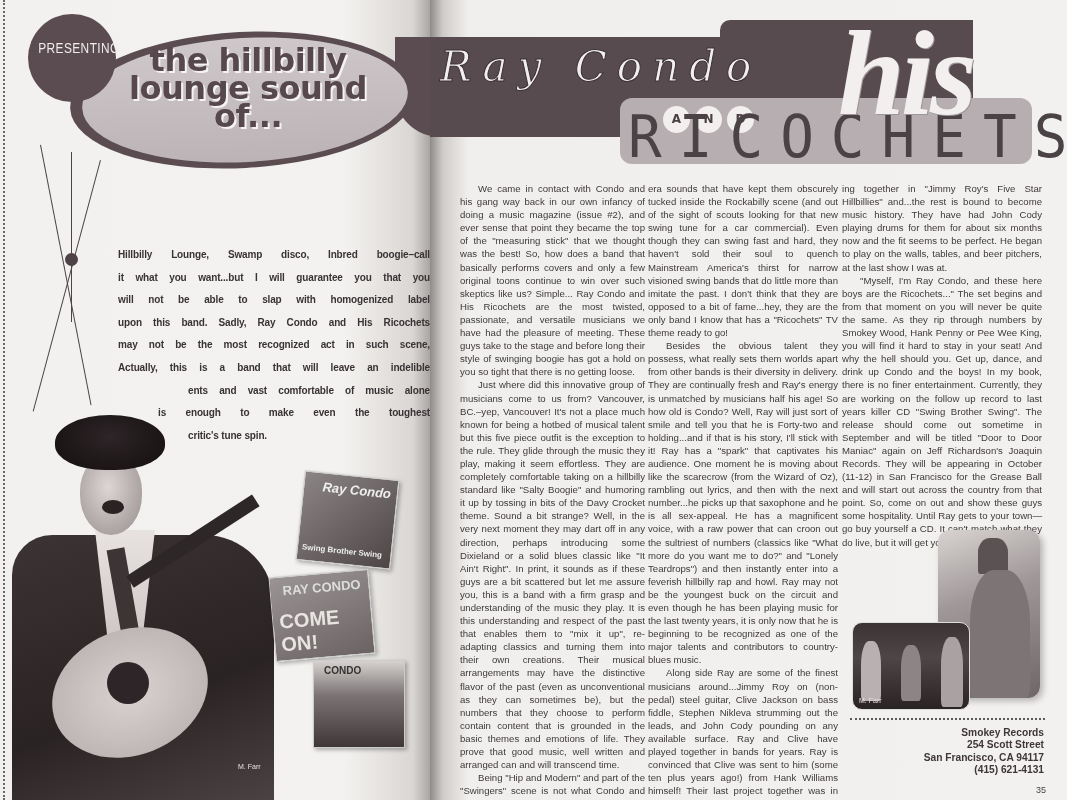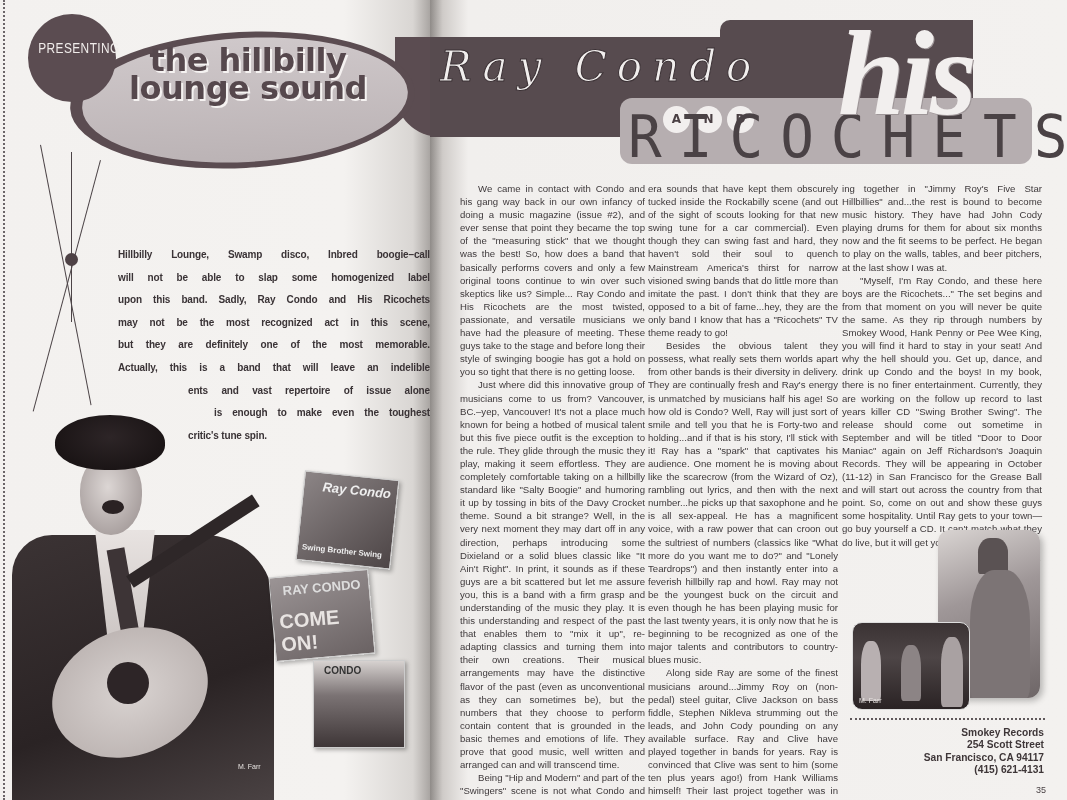--- a/index.html
+++ b/index.html
@@ -105,36 +105,37 @@
   <div class="dotted-margin"></div>
 
   <div class="oval-right-cap"></div>
   <div class="oval-shadow"></div>
   <div class="oval"></div>
   <div class="presenting-circle"></div>
   <div class="presenting-text">PRESENTING</div>
   <div class="oval-title">
     <div>the hillbilly</div>
     <div>lounge sound</div>
+    <div>of...</div>
   </div>
 
   <div class="line" style="left:40px;top:145px;height:265px;transform:rotate(-11deg);"></div>
   <div class="line" style="left:100px;top:160px;height:260px;transform:rotate(15deg);"></div>
   <div class="line" style="left:71px;top:152px;height:170px;"></div>
   <div class="dot"></div>
 
   <div class="intro">
     <span class="ln">Hillbilly Lounge, Swamp disco, Inbred boogie–call</span>
-    <span class="ln">will not be able to slap some homogenized label</span>
+    <span class="ln">it what you want...but I will guarantee you that you</span>
+    <span class="ln">will not be able to slap with homogenized label</span>
     <span class="ln">upon this band. Sadly, Ray Condo and His Ricochets</span>
-    <span class="ln">may not be the most recognized act in this scene,</span>
-    <span class="ln">but they are definitely one of the most memorable.</span>
+    <span class="ln">may not be the most recognized act in such scene,</span>
     <span class="ln">Actually, this is a band that will leave an indelible</span>
-    <span class="ln" style="margin-left:70px;">ents and vast repertoire of issue alone</span>
-    <span class="ln" style="margin-left:96px;">is enough to make even the toughest</span>
+    <span class="ln" style="margin-left:70px;">ents and vast comfortable of music alone</span>
+    <span class="ln" style="margin-left:40px;">is enough to make even the toughest</span>
     <span class="ln last" style="margin-left:70px;">critic's tune spin.</span>
   </div>
 
   <div class="photo-main">
   </div>
   <div class="jacket"></div>
   <div class="shirt"></div>
   <div class="tie"></div>
   <div class="face"></div>
   <div class="hat" style="height:55px;"></div>

